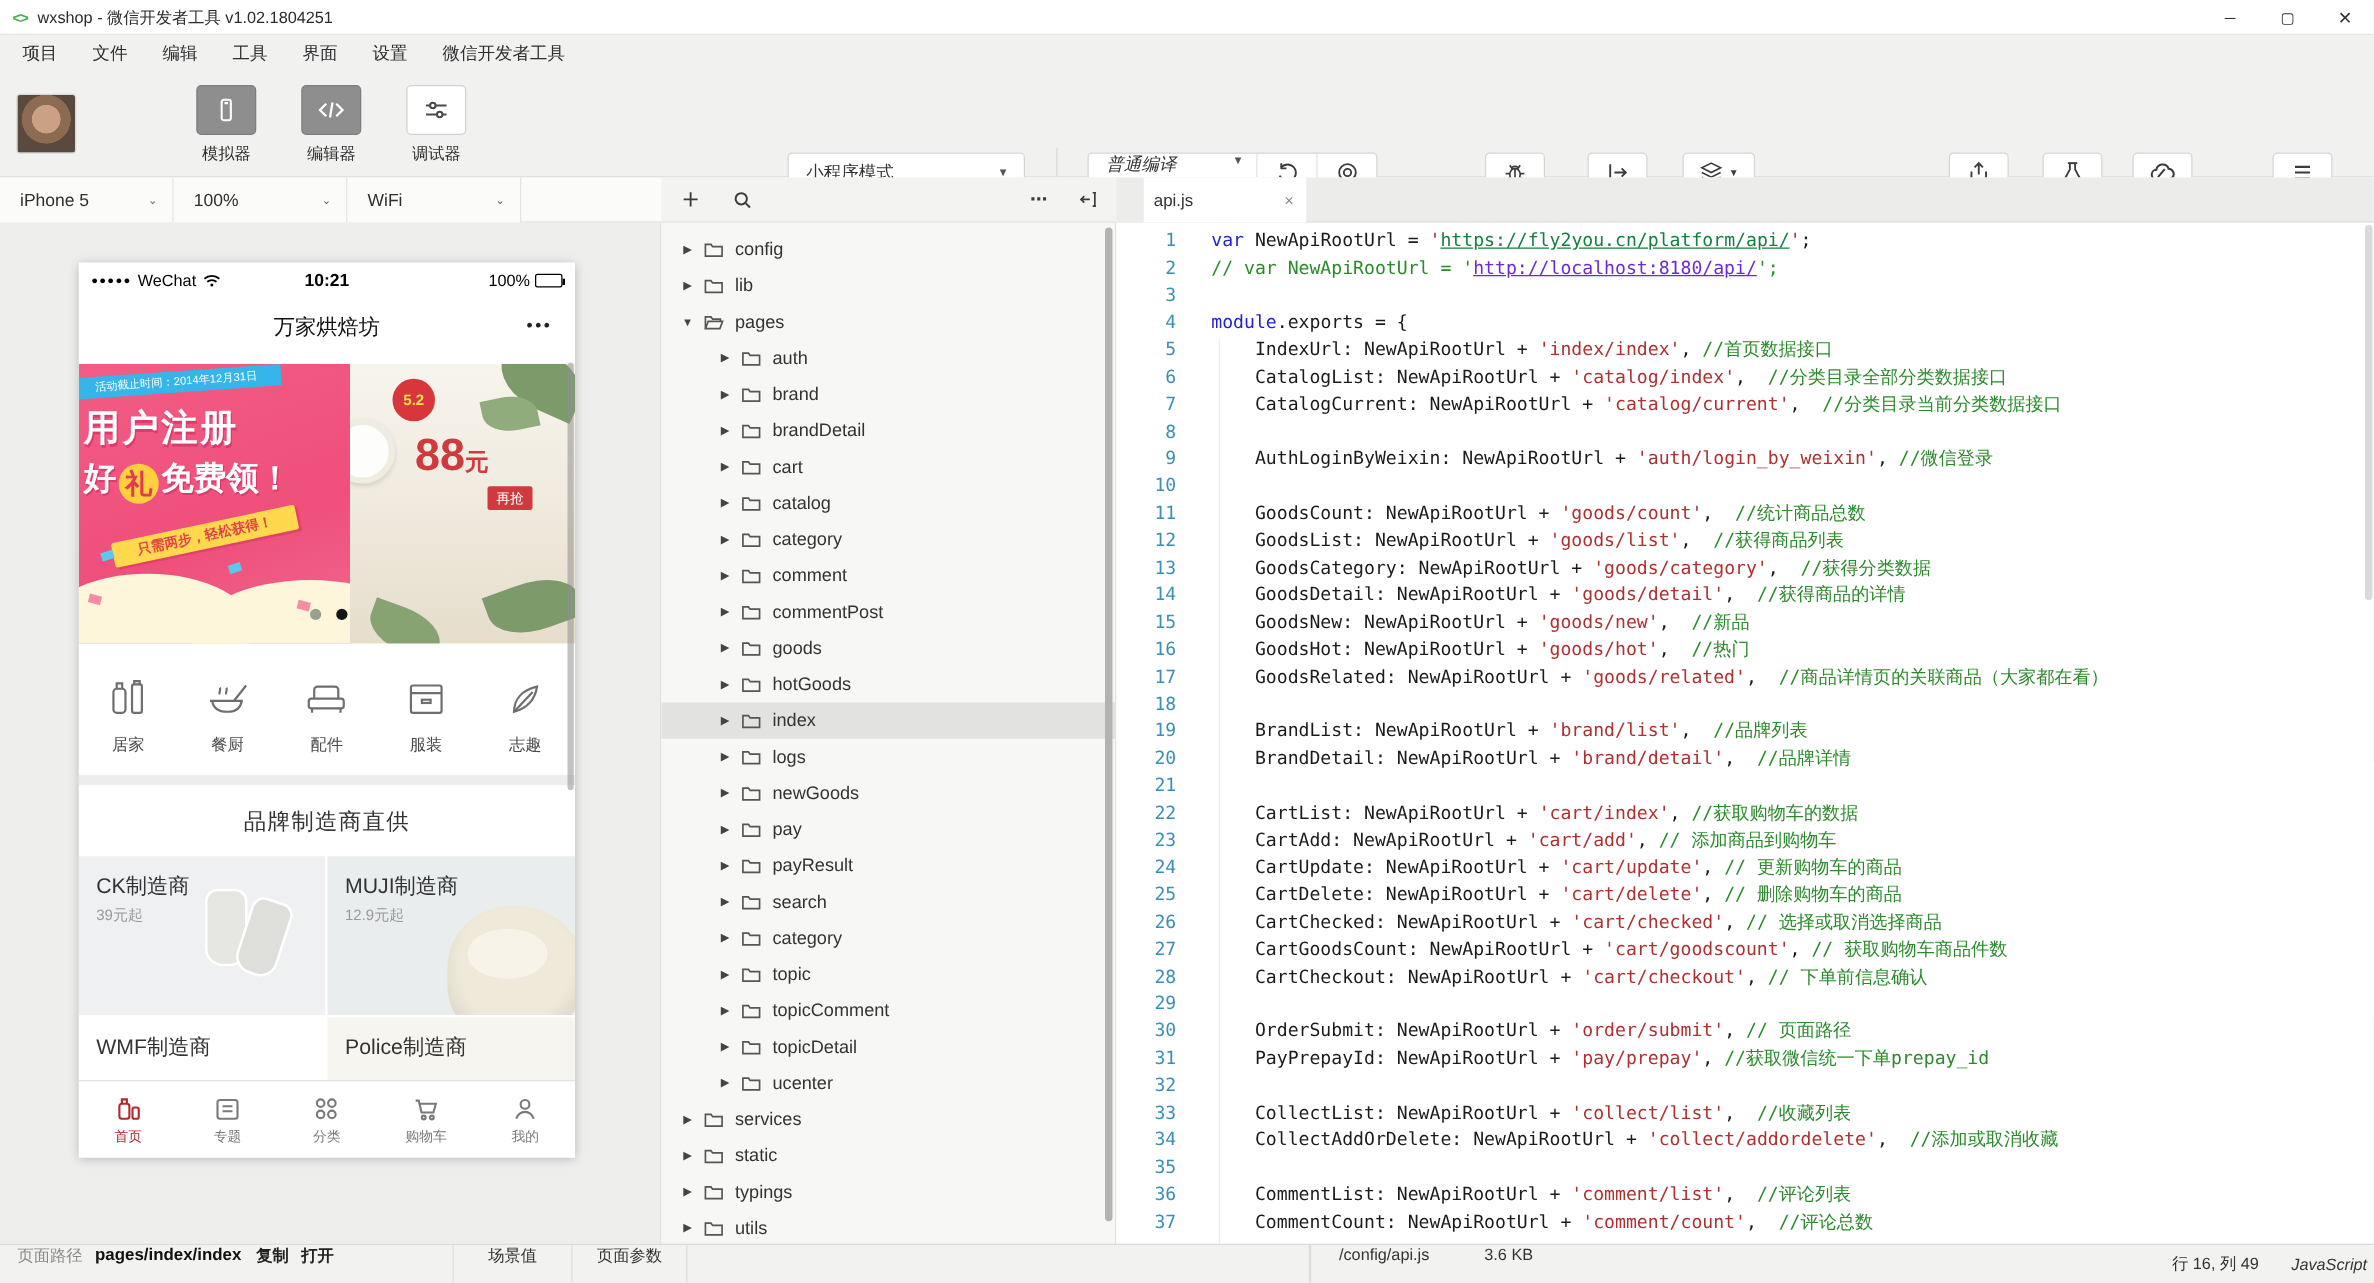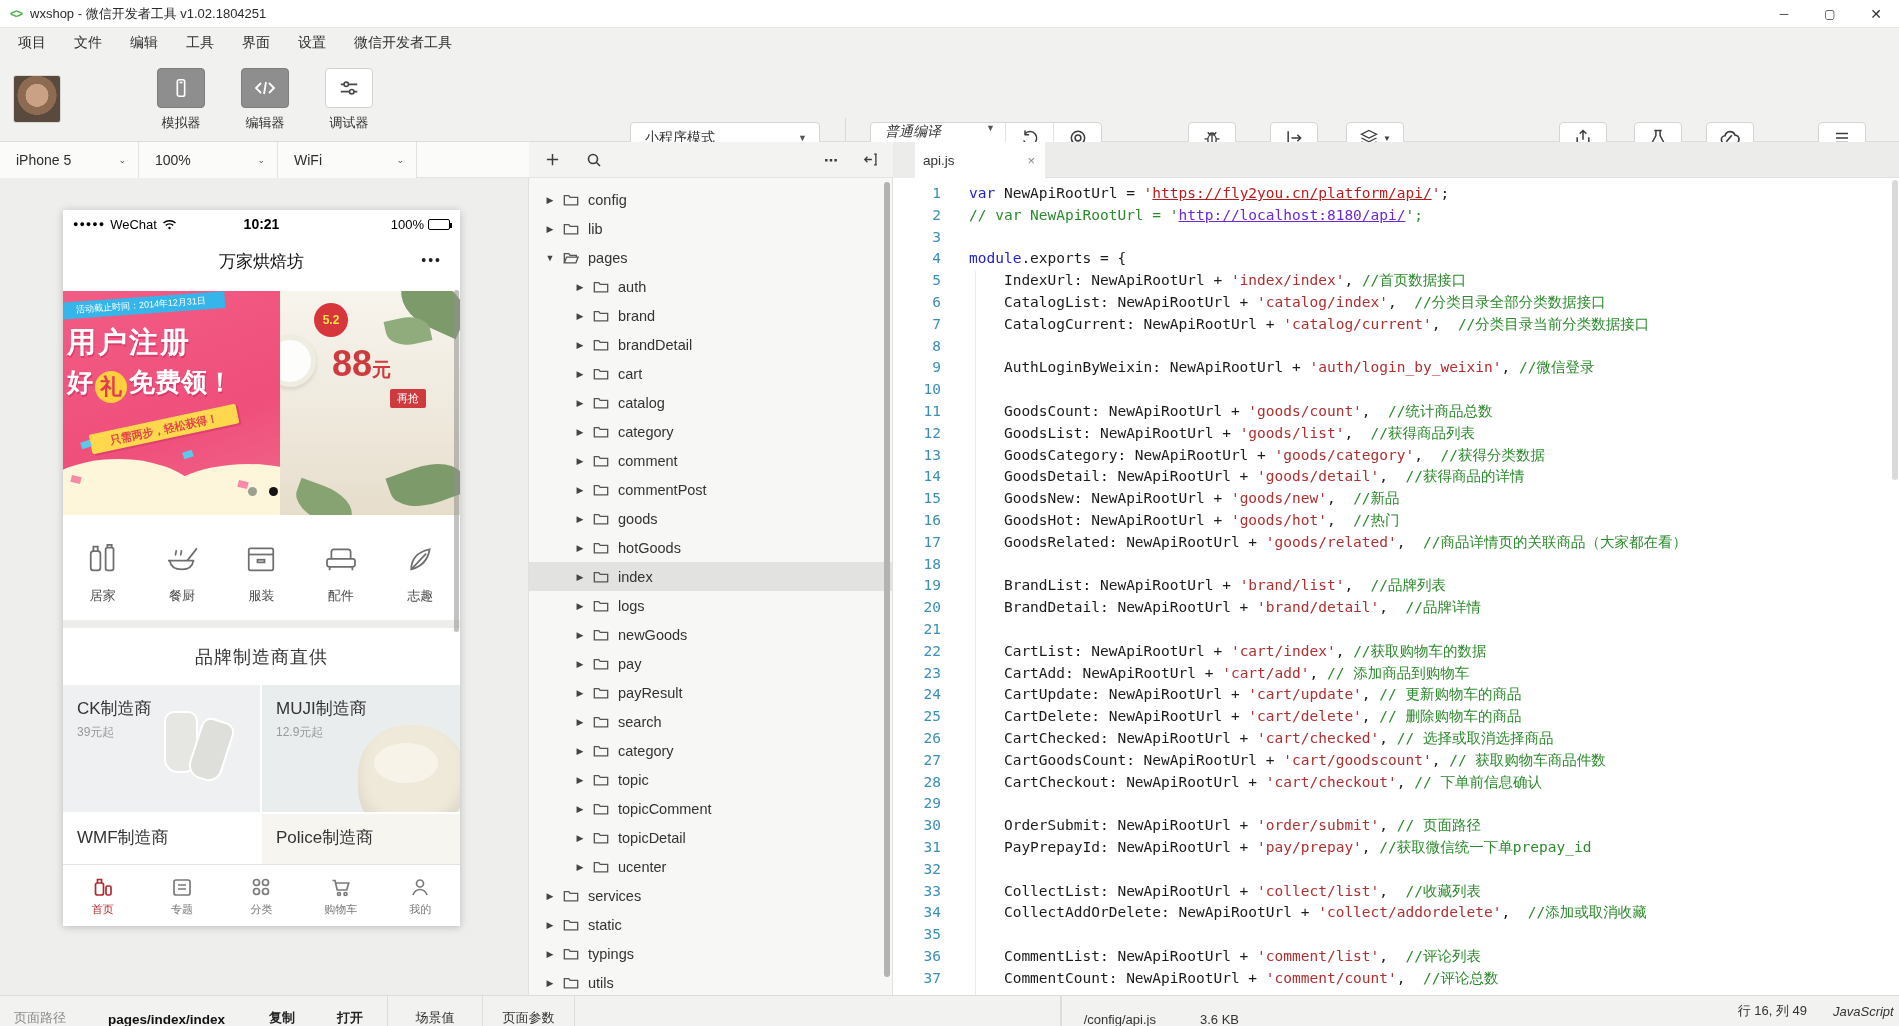--- a/index.html
+++ b/index.html
@@ -124,29 +124,29 @@
   .editor-panel { position:absolute; left:893px; top:0; width:1006px; height:853px; background:#fff; }
   .tab-bar { position:absolute; left:0; top:0; width:1006px; height:36px; background:#ececeb; border-bottom:1px solid #e0e0df; display:flex; }
   .tab { width:152px; height:36px; background:#fff; border-left:22px solid #ececeb; display:flex; align-items:center; padding:0 10px 0 8px; font-size:13.5px; color:#333; position:relative; }
   .tab .x { margin-left:auto; color:#8a8a8a; font-size:13px; }
   .code { position:absolute; left:0; top:37px; width:1006px; height:816px; overflow:hidden; font-family:"DejaVu Sans Mono","Liberation Mono",monospace; font-size:14.5px; padding-top:4px; }
   .cline { display:flex; height:21.8px; line-height:21.8px; white-space:pre; }
   .lnum { width:64px; padding-right:16px; text-align:right; color:#3a8fb7; flex:none; }
   .ltext { padding-left:12px; color:#1b1b1b; }
   .tk-k { color:#2222cc; }
   .tk-s { color:#b02f2f; }
-  .tk-sl { color:#b91c1c; text-decoration:underline; }
+  .tk-sl { color:#15803d; text-decoration:underline; }
   .tk-c { color:#2b8a2b; }
   .tk-cl { color:#6d28d9; text-decoration:underline; }
   .indent-guide { position:absolute; left:82px; top:92px; width:1px; height:724px; background:#ececec; }
   .ed-scrollbar { position:absolute; right:1px; top:38px; width:6px; height:300px; background:#dadad9; border-radius:3px; }
 
   
   .statusbar { position:absolute; left:0; top:995px; width:1899px; height:31px; background:#f2f2f1; border-top:1px solid #dcdcdb; display:flex; align-items:center; font-size:13px; color:#333; }
-  .sb-cell { height:31px; display:flex; align-items:flex-end; padding:0 14px; border-right:1px solid #dddddc; white-space:nowrap;gap:32px; }
+  .sb-cell { height:31px; display:flex; align-items:flex-start; padding:0 14px; border-right:1px solid #dddddc; white-space:nowrap; }
   .sb-path-label { color:#8a8a8a; margin-right:10px; }
   .sb-path { font-weight:bold; color:#111; font-size:13.5px; margin-right:12px; }
   .sb-link { font-weight:bold; color:#222; margin-right:10px; }
   .sb-spacer { flex:1; height:31px; }
   .sb-file { border-left:1px solid #dddddc; }
   .sb-right { display:flex; align-items:center; gap:26px; padding-right:2px; }
   .sb-lang { width:64px; overflow:hidden; white-space:nowrap;font-style:italic; }
 </style>
 </head>
 <body>
@@ -402,36 +402,36 @@
                 <path d="M10 27c1 7 6 10 14 10s12-3 13-10"></path>
                 <path d="M30 27L41 13"></path>
                 <path d="M17 21c-1.5-2 1.5-3.5 0-6M23 21c-1.5-2 1.5-3.5 0-6"></path>
               </svg>
           </span>
           <span class="lbl">餐厨</span>
         </div>
         <div class="cat">
           <span>
             <svg width="42" height="42" viewBox="0 0 48 48" fill="none" stroke="#6e6e6e" stroke-width="2">
+                <path d="M13 25v-8a3 3 0 0 1 3-3h16a3 3 0 0 1 3 3v8"></path>
+                <rect x="8" y="25" width="32" height="9" rx="2.5"></rect>
+                <path d="M11 34v4M37 34v4"></path>
+              </svg>
+          </span>
+          <span class="lbl">配件</span>
+        </div>
+        <div class="cat">
+          <span>
+            <svg width="42" height="42" viewBox="0 0 48 48" fill="none" stroke="#6e6e6e" stroke-width="2">
                 <rect x="10" y="13" width="28" height="25" rx="2"></rect>
                 <path d="M10 20h28"></path>
                 <rect x="20" y="26" width="8" height="3"></rect>
               </svg>
           </span>
           <span class="lbl">服装</span>
-        </div>
-        <div class="cat">
-          <span>
-            <svg width="42" height="42" viewBox="0 0 48 48" fill="none" stroke="#6e6e6e" stroke-width="2">
-                <path d="M13 25v-8a3 3 0 0 1 3-3h16a3 3 0 0 1 3 3v8"></path>
-                <rect x="8" y="25" width="32" height="9" rx="2.5"></rect>
-                <path d="M11 34v4M37 34v4"></path>
-              </svg>
-          </span>
-          <span class="lbl">配件</span>
         </div>
         <div class="cat">
           <span>
             <svg width="42" height="42" viewBox="0 0 48 48" fill="none" stroke="#6e6e6e" stroke-width="2">
                 <path d="M14 37c0-12 8-20 21-23-2 13-10 20-21 23z"></path>
                 <path d="M14 37l17-18"></path>
               </svg>
           </span>
           <span class="lbl">志趣</span>
         </div>

